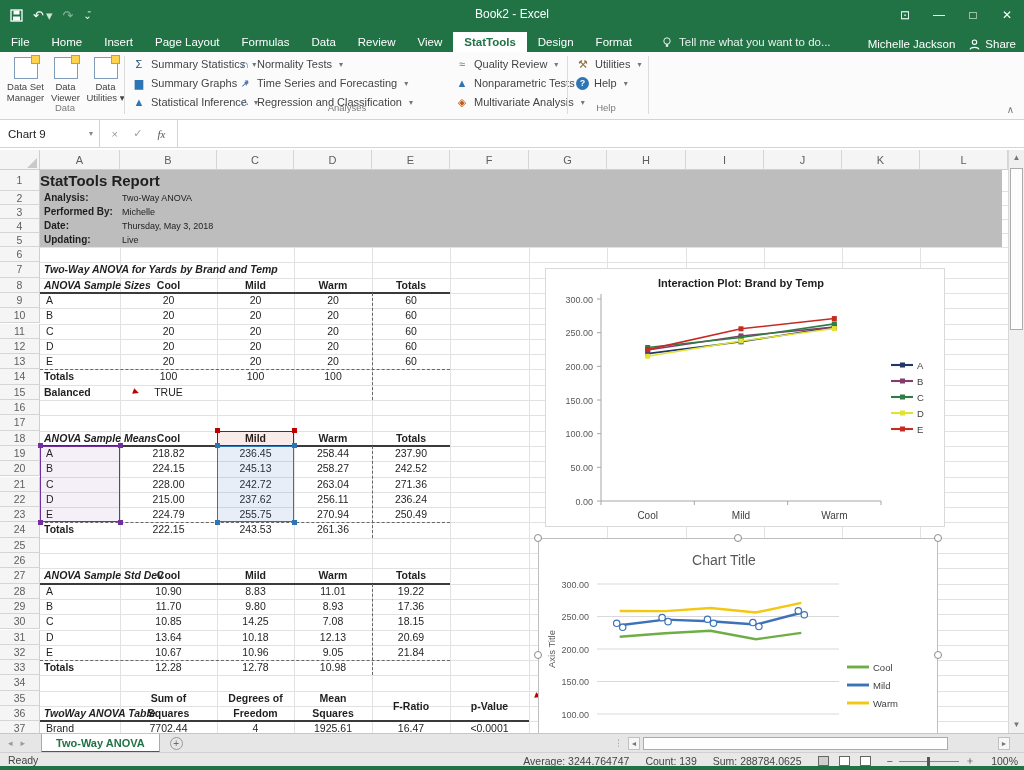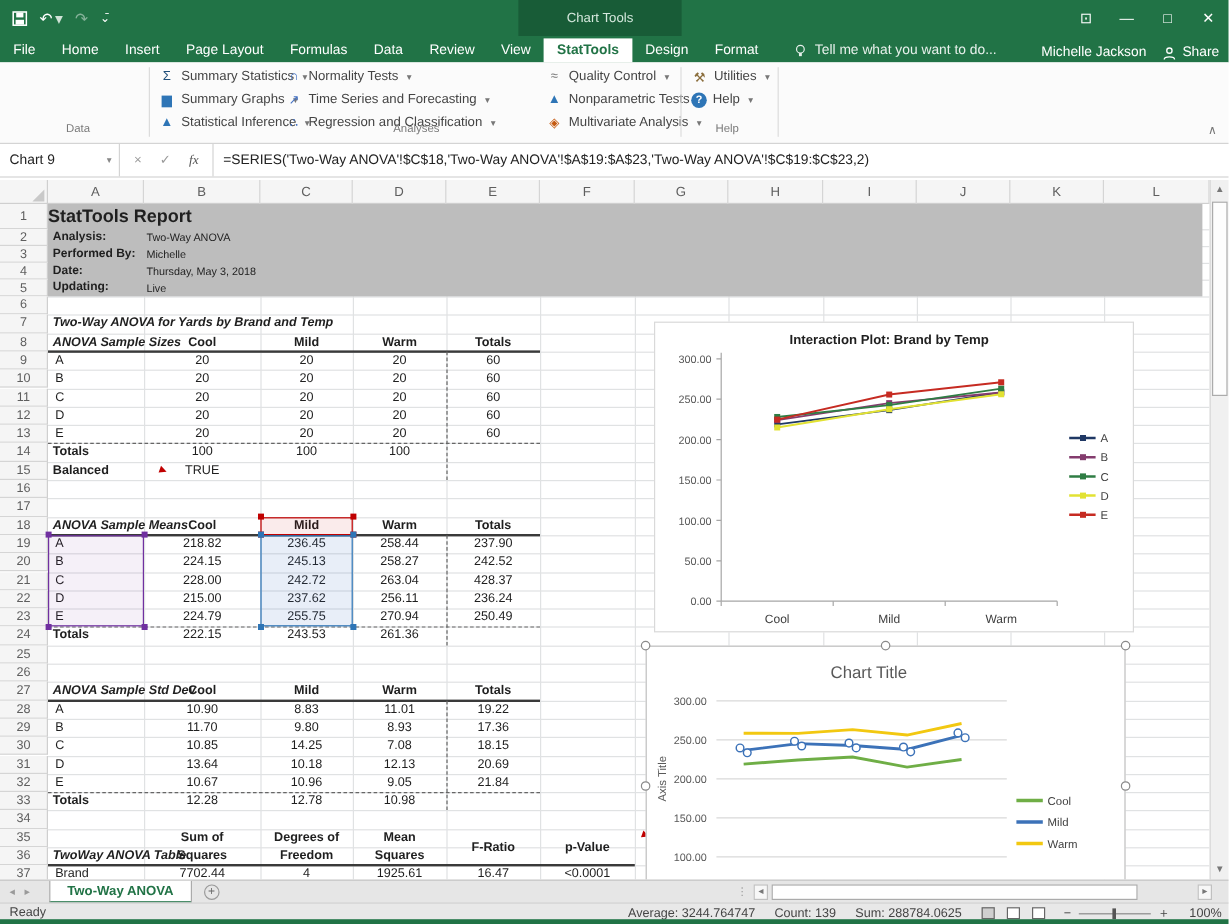--- a/index.html
+++ b/index.html
@@ -115,21 +115,20 @@
       <svg width="13" height="13" viewBox="0 0 13 13">
           <rect x="1" y="1" width="11" height="11" fill="none" stroke="#fff" stroke-width="1.3"></rect>
           <rect x="3.5" y="1.5" width="6" height="4" fill="#fff"></rect>
           <rect x="3" y="7.5" width="7" height="4" fill="#fff"></rect>
         </svg>
       <span>↶<span class="caret" style="color:#cfe3d7">▾</span></span>
       <span class="dim">↷</span>
       <span style="font-size:10px">⌄̄</span>
     </div>
     <div class="win-title">Book2 - Excel</div>
-    <div class="ctx-band">Chart Tools</div>
     <div class="win-controls">
       <div>⊡</div>
       <div>—</div>
       <div>□</div>
       <div>✕</div>
     </div>
   </div>
 
   <div class="tabrow">
     <span style="display:flex;">
@@ -158,20 +157,40 @@
         <svg width="11" height="11" viewBox="0 0 11 11">
             <circle cx="5.5" cy="3.2" r="2.2" fill="none" stroke="#fff" stroke-width="1.1"></circle>
             <path d="M1.2 10.5 C1.2 7.6 9.8 7.6 9.8 10.5" fill="none" stroke="#fff" stroke-width="1.1"></path>
           </svg>
         <span>Share</span>
       </span>
     </span>
   </div>
 
   <div class="ribbon">
+    <div class="bigbtns">
+        <div class="bigbtn">
+          <div class="bicon">
+            <div class="badge"></div>
+          </div>
+          <div>Data Set Manager</div>
+        </div>
+        <div class="bigbtn">
+          <div class="bicon">
+            <div class="badge"></div>
+          </div>
+          <div>Data Viewer</div>
+        </div>
+        <div class="bigbtn">
+          <div class="bicon">
+            <div class="badge"></div>
+          </div>
+          <div>Data Utilities ▾</div>
+        </div>
+      </div>
     <div class="rsep" style="left:124px"></div>
     <div>
       <div class="smallcol" style="left:132px">
           <div class="smallbtn">
             <span class="sicon" style="color: rgb(31, 78, 121);">Σ</span>
             <span>Summary Statistics</span>
             <span class="caret">▾</span>
           </div>
           <div class="smallbtn">
             <span class="sicon" style="color: rgb(46, 117, 182);">▆</span>
@@ -197,21 +216,21 @@
           </div>
           <div class="smallbtn">
             <span class="sicon" style="color: rgb(68, 114, 196);">∴</span>
             <span>Regression and Classification</span>
             <span class="caret">▾</span>
           </div>
         </div>
       <div class="smallcol" style="left:455px">
           <div class="smallbtn">
             <span class="sicon" style="color: rgb(122, 122, 122);">≈</span>
-            <span>Quality Control</span>
+            <span>Quality Review</span>
             <span class="caret">▾</span>
           </div>
           <div class="smallbtn">
             <span class="sicon" style="color: rgb(46, 117, 182);">▲</span>
             <span>Nonparametric Tests</span>
             <span class="caret">▾</span>
           </div>
           <div class="smallbtn">
             <span class="sicon" style="color: rgb(197, 90, 17);">◈</span>
             <span>Multivariate Analysis</span>
@@ -244,21 +263,20 @@
   <div class="formulabar">
     <div class="namebox">
       <span>Chart 9</span>
       <span class="nb-caret">▾</span>
     </div>
     <div class="fbtns">
       <span>×</span>
       <span>✓</span>
       <span class="fx">fx</span>
     </div>
-    <div class="fcontent">=SERIES('Two-Way ANOVA'!$C$18,'Two-Way ANOVA'!$A$19:$A$23,'Two-Way ANOVA'!$C$19:$C$23,2)</div>
   </div>
 
   <div class="colhdr-row">
     <div class="corner"></div>
   <div class="colhdr" style="width: 80px;">A</div>
       <div class="colhdr" style="width: 97px;">B</div>
       <div class="colhdr" style="width: 77px;">C</div>
       <div class="colhdr" style="width: 78px;">D</div>
       <div class="colhdr" style="width: 78px;">E</div>
       <div class="colhdr" style="width: 79px;">F</div>
@@ -424,21 +442,21 @@
       <div class="cell c-num" style="left: 372px; top: 275.9px; width: 78px; height: 15.3px; line-height: 15.3px;">237.90</div>
       <div class="cell c-rowlbl" style="left: 40px; top: 291.2px; width: 80px; height: 15.3px; line-height: 15.3px;">B</div>
       <div class="cell c-num" style="left: 120px; top: 291.2px; width: 97px; height: 15.3px; line-height: 15.3px;">224.15</div>
       <div class="cell c-num" style="left: 217px; top: 291.2px; width: 77px; height: 15.3px; line-height: 15.3px;">245.13</div>
       <div class="cell c-num" style="left: 294px; top: 291.2px; width: 78px; height: 15.3px; line-height: 15.3px;">258.27</div>
       <div class="cell c-num" style="left: 372px; top: 291.2px; width: 78px; height: 15.3px; line-height: 15.3px;">242.52</div>
       <div class="cell c-rowlbl" style="left: 40px; top: 306.5px; width: 80px; height: 15.3px; line-height: 15.3px;">C</div>
       <div class="cell c-num" style="left: 120px; top: 306.5px; width: 97px; height: 15.3px; line-height: 15.3px;">228.00</div>
       <div class="cell c-num" style="left: 217px; top: 306.5px; width: 77px; height: 15.3px; line-height: 15.3px;">242.72</div>
       <div class="cell c-num" style="left: 294px; top: 306.5px; width: 78px; height: 15.3px; line-height: 15.3px;">263.04</div>
-      <div class="cell c-num" style="left: 372px; top: 306.5px; width: 78px; height: 15.3px; line-height: 15.3px;">428.37</div>
+      <div class="cell c-num" style="left: 372px; top: 306.5px; width: 78px; height: 15.3px; line-height: 15.3px;">271.36</div>
       <div class="cell c-rowlbl" style="left: 40px; top: 321.8px; width: 80px; height: 15.3px; line-height: 15.3px;">D</div>
       <div class="cell c-num" style="left: 120px; top: 321.8px; width: 97px; height: 15.3px; line-height: 15.3px;">215.00</div>
       <div class="cell c-num" style="left: 217px; top: 321.8px; width: 77px; height: 15.3px; line-height: 15.3px;">237.62</div>
       <div class="cell c-num" style="left: 294px; top: 321.8px; width: 78px; height: 15.3px; line-height: 15.3px;">256.11</div>
       <div class="cell c-num" style="left: 372px; top: 321.8px; width: 78px; height: 15.3px; line-height: 15.3px;">236.24</div>
       <div class="cell c-rowlbl" style="left: 40px; top: 337.1px; width: 80px; height: 15.3px; line-height: 15.3px;">E</div>
       <div class="cell c-num" style="left: 120px; top: 337.1px; width: 97px; height: 15.3px; line-height: 15.3px;">224.79</div>
       <div class="cell c-num" style="left: 217px; top: 337.1px; width: 77px; height: 15.3px; line-height: 15.3px;">255.75</div>
       <div class="cell c-num" style="left: 294px; top: 337.1px; width: 78px; height: 15.3px; line-height: 15.3px;">270.94</div>
       <div class="cell c-num" style="left: 372px; top: 337.1px; width: 78px; height: 15.3px; line-height: 15.3px;">250.49</div>

